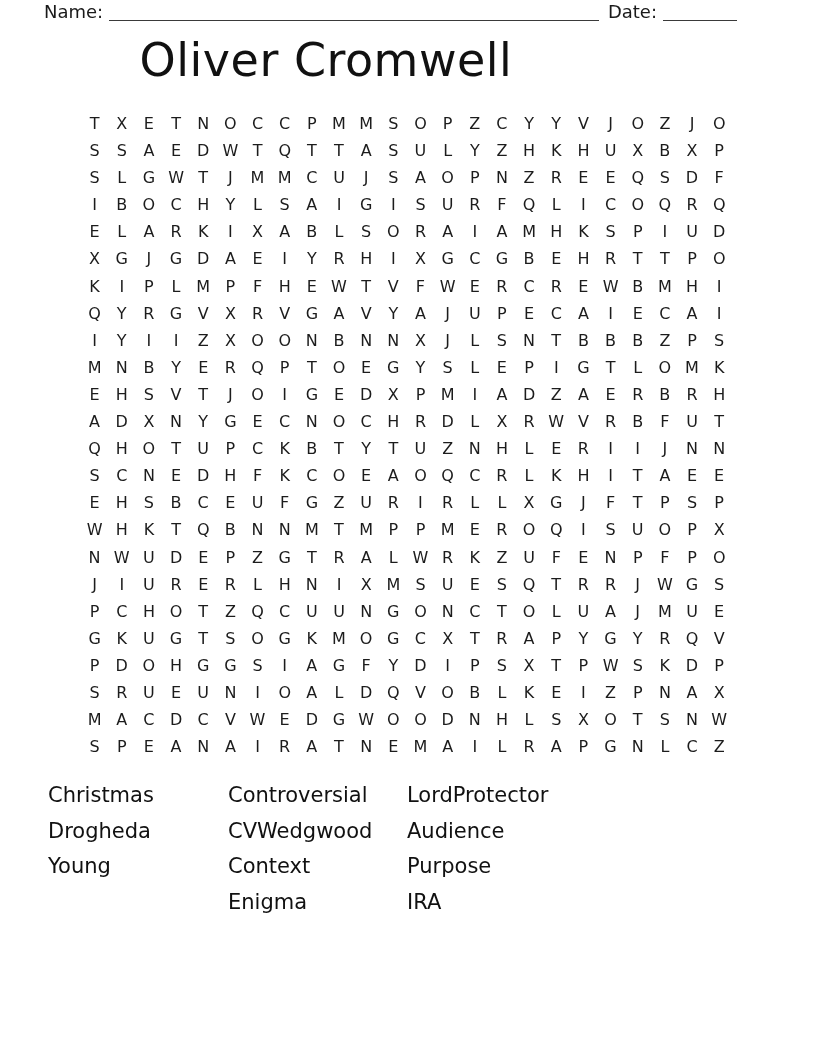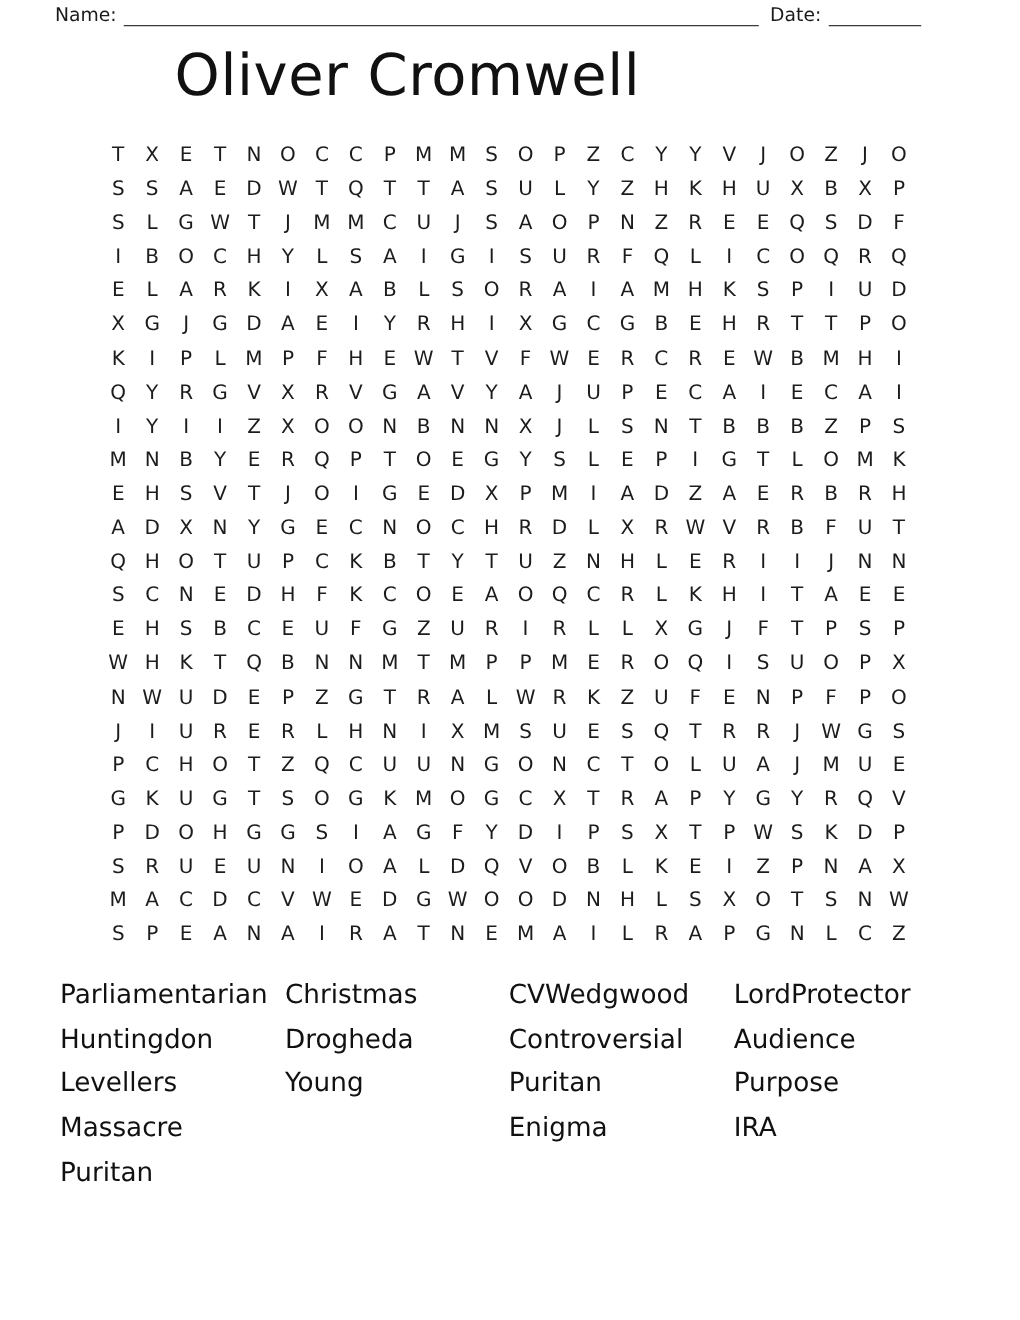--- a/index.html
+++ b/index.html
@@ -18,21 +18,21 @@
 
   
   .sheet-header {
     position: absolute;
     top: 1px;
     left: 44px;
     right: 79px;
     display: flex;
     align-items: flex-end;
     height: 20px;
-    font-size: 15px;
+    font-size: 18px;
     line-height: 18px;
   }
   .hdr-label {
     flex: 0 0 auto;
     padding-right: 6px;
     white-space: nowrap;
   }
   .fill-line {
     border-bottom: 1.4px solid #3a3a3a;
     height: 16px;
@@ -732,35 +732,28 @@
       <span class="grid-cell">G</span>
       <span class="grid-cell">N</span>
       <span class="grid-cell">L</span>
       <span class="grid-cell">C</span>
       <span class="grid-cell">Z</span>
     </div>
   </div>
 
 <div class="word-bank">
     <div class="bank-col">
-      <div class="bank-word">Parliamentarian</div>
-      <div class="bank-word">Huntingdon</div>
-      <div class="bank-word">Levellers</div>
-      <div class="bank-word">Massacre</div>
-      <div class="bank-word">Puritan</div>
-    </div>
-    <div class="bank-col">
       <div class="bank-word">Christmas</div>
       <div class="bank-word">Drogheda</div>
       <div class="bank-word">Young</div>
     </div>
     <div class="bank-col">
+      <div class="bank-word">Controversial</div>
       <div class="bank-word">CVWedgwood</div>
-      <div class="bank-word">Controversial</div>
-      <div class="bank-word">Puritan</div>
+      <div class="bank-word">Context</div>
       <div class="bank-word">Enigma</div>
     </div>
     <div class="bank-col">
       <div class="bank-word">LordProtector</div>
       <div class="bank-word">Audience</div>
       <div class="bank-word">Purpose</div>
       <div class="bank-word">IRA</div>
     </div>
   </div>
 

